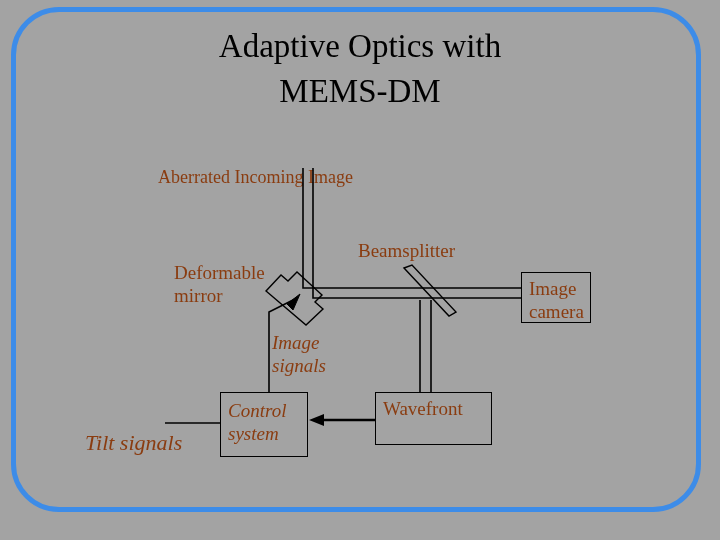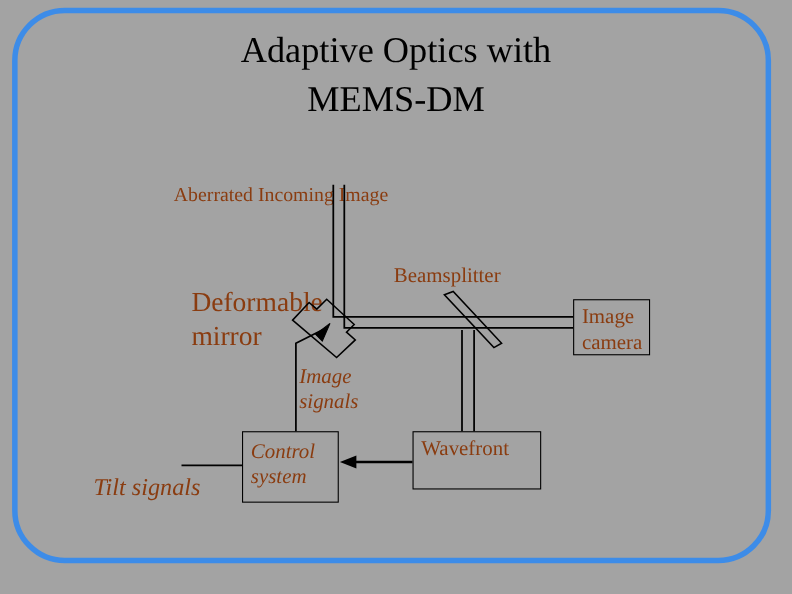--- a/index.html
+++ b/index.html
@@ -52,21 +52,21 @@
     position: absolute;
     left: 358px;
     top: 240px;
     font-size: 19px;
     white-space: nowrap;
   }
   #lbl-deformable {
     position: absolute;
     left: 174px;
     top: 261px;
-    font-size: 25px;
+    font-size: 19px;
     line-height: 1.22;
     width: 120px;
   }
   #lbl-shape {
     position: absolute;
     left: 272px;
     top: 331px;
     font-size: 19px;
     line-height: 1.22;
     font-style: italic;

